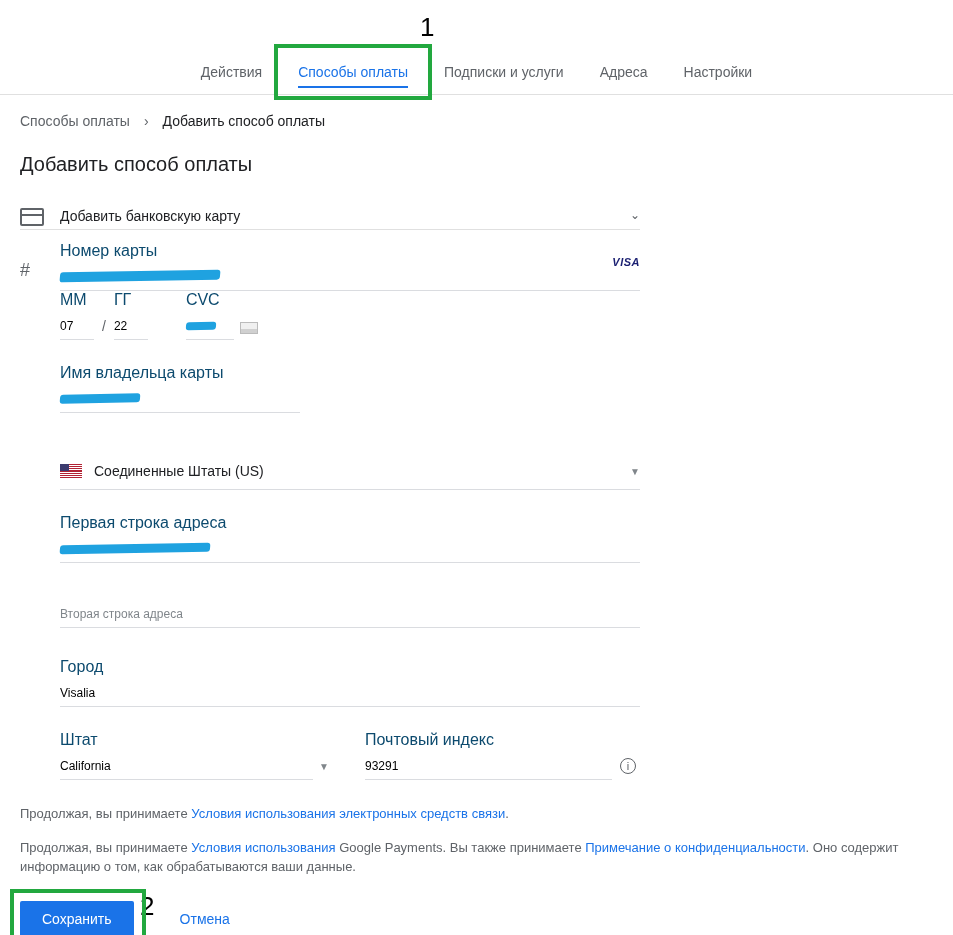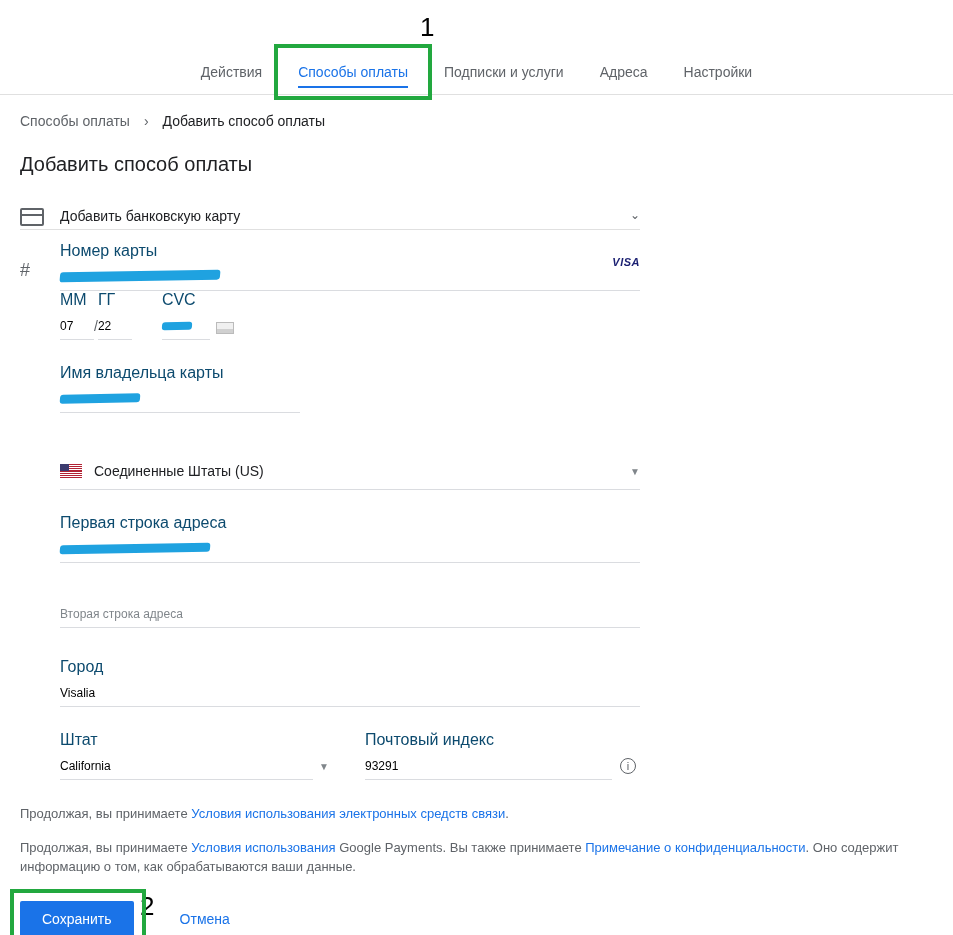--- a/index.html
+++ b/index.html
@@ -117,21 +117,21 @@
     font-size:11px; font-weight:700; font-style:italic;
     color:#1a1f71; letter-spacing:0.5px;
   }
   .redact {
     display:inline-block;
     height:10px;
     background:#1fa2e0;
     border-radius:3px;
     transform: skewX(-6deg) rotate(-1deg);
   }
-  .exp-row { display:flex; align-items:flex-end; gap:0; }
+  .exp-row { display:flex; align-items:flex-end; gap:8px; }
   .mini-col .text-input { width: 34px; }
   .slash { font-size:14px; color:#5f6368; padding-bottom:6px; }
   .cvc-col { margin-left: 30px; }
   .cvc-col .text-input { width: 48px; }
   .cvc-card-icon {
     width:18px; height:12px;
     background: linear-gradient(#f0f0f0 60%, #d0d0d0 60%);
     border:1px solid #bbb;
     margin-left:6px;
     margin-bottom:6px;

